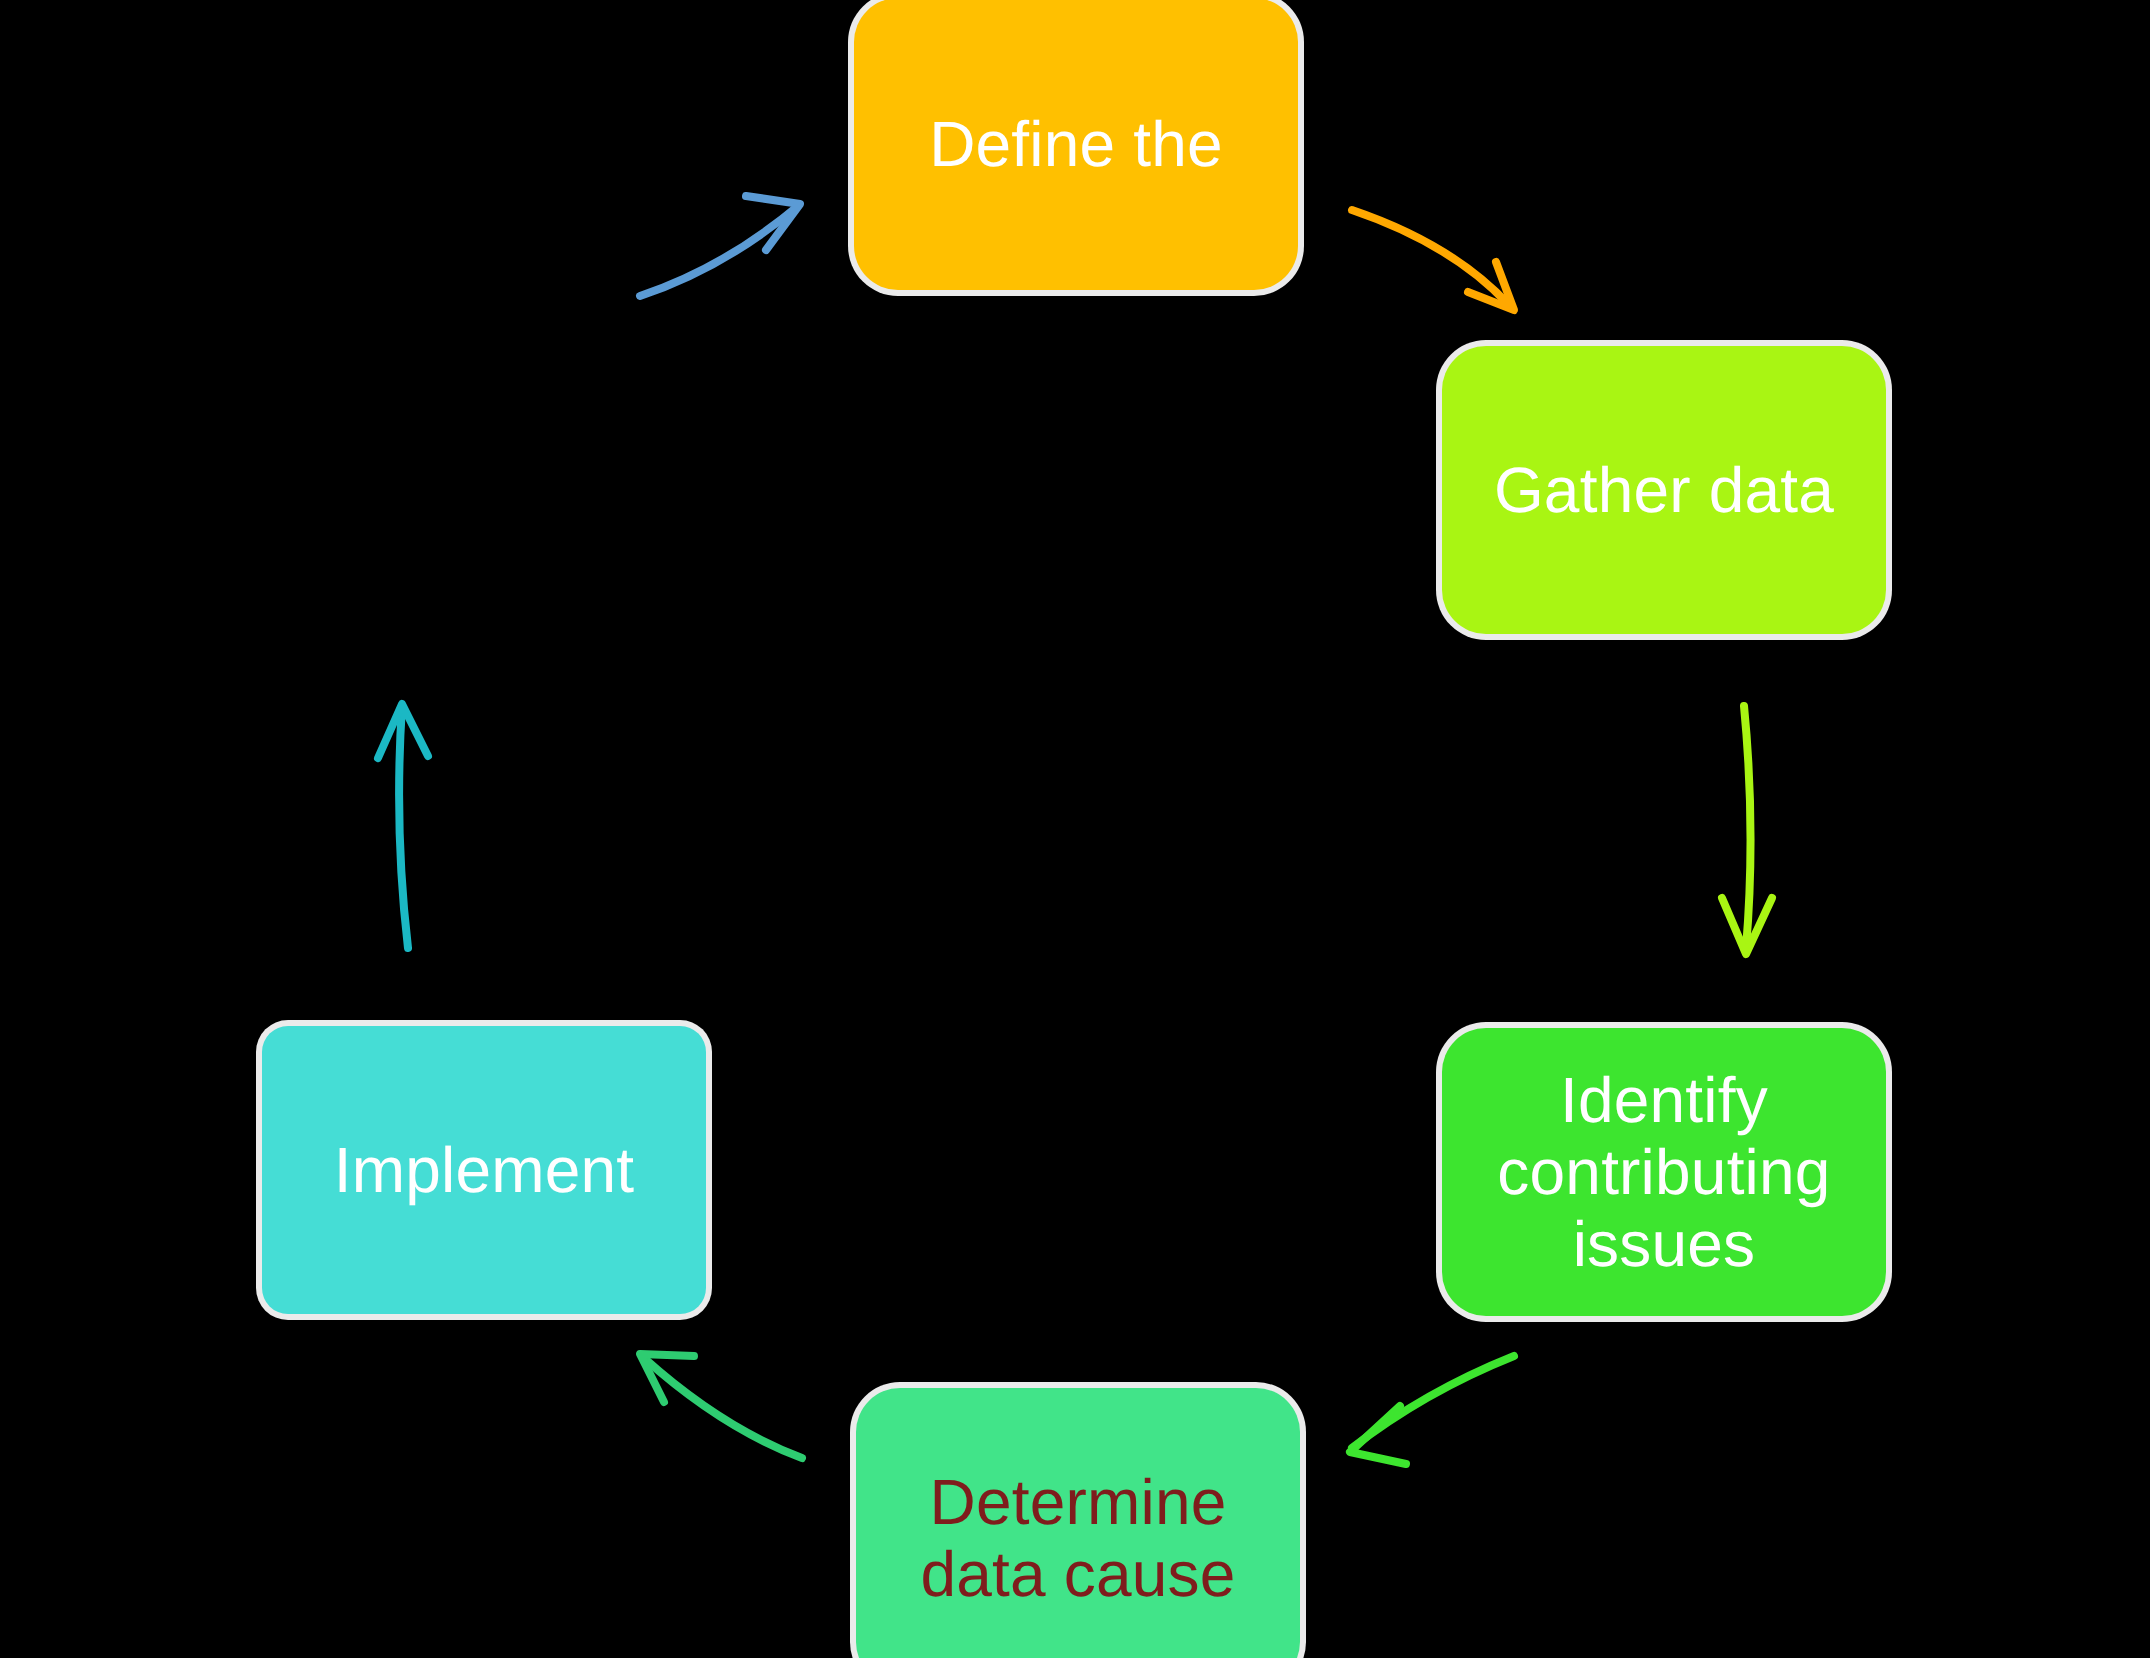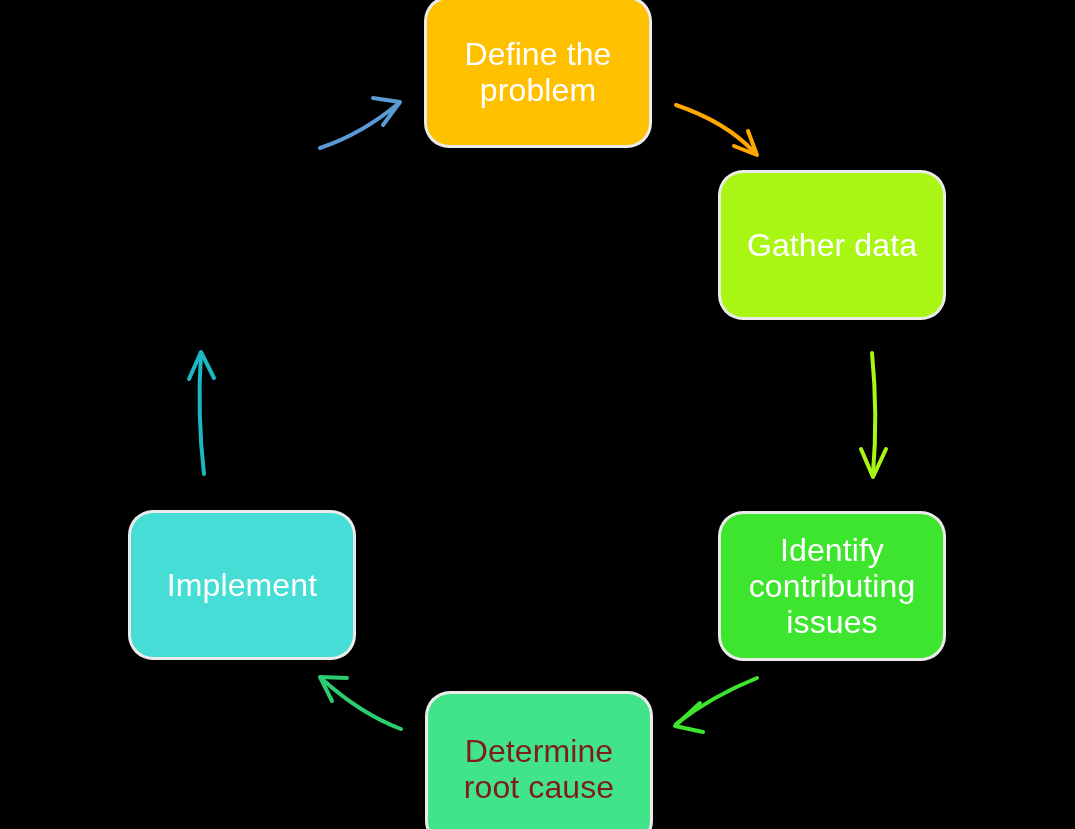--- a/index.html
+++ b/index.html
@@ -75,45 +75,44 @@
     </g>
     <g>
       <path fill="none" stroke-width="4" stroke-linecap="round" class="ar" d="M 320 148 Q 362 134 399 103" stroke="#5B9BD5"></path>
       <polyline points="373,98 400,102 383,125" fill="none" stroke-width="4" stroke-linecap="round" stroke-linejoin="round" class="ar" stroke="#5B9BD5"></polyline>
     </g>
   </svg>
 
   <div class="node" style="left: 427px; top: -1px; width: 222px; height: 146px; background: rgb(255, 192, 0); color: rgb(255, 255, 255);">
     <span>
       <span>Define the</span>
-      <span>problem</span>
     </span>
   </div>
 
   <div class="node" style="left: 721px; top: 173px; width: 222px; height: 144px; background: rgb(169, 245, 19); color: rgb(255, 255, 255);">
     <span>
       <span>Gather data</span>
     </span>
   </div>
 
   <div class="node" style="left: 721px; top: 514px; width: 222px; height: 144px; background: rgb(61, 229, 47); color: rgb(255, 255, 255);">
     <span>
       <span>Identify</span>
       <span>contributing</span>
       <span>issues</span>
     </span>
   </div>
 
   <div class="node" style="left: 428px; top: 694px; width: 222px; height: 149px; background: rgb(65, 228, 137); color: #7f1d1d;">
     <span>
       <span>Determine</span>
-      <span>root cause</span>
+      <span>data cause</span>
     </span>
   </div>
 
-  <div class="node" style="left: 131px; top: 513px; width: 222px; height: 144px; background: rgb(69, 221, 213); color: rgb(255, 255, 255);">
+  <div class="node" style="left: 131px; top: 513px; width: 222px; height: 144px; background: rgb(69, 221, 213); color: rgb(255, 255, 255); border-radius: 13px;">
     <span>
       <span>Implement</span>
     </span>
   </div>
 
 
 </div>
 
 </body></html>

